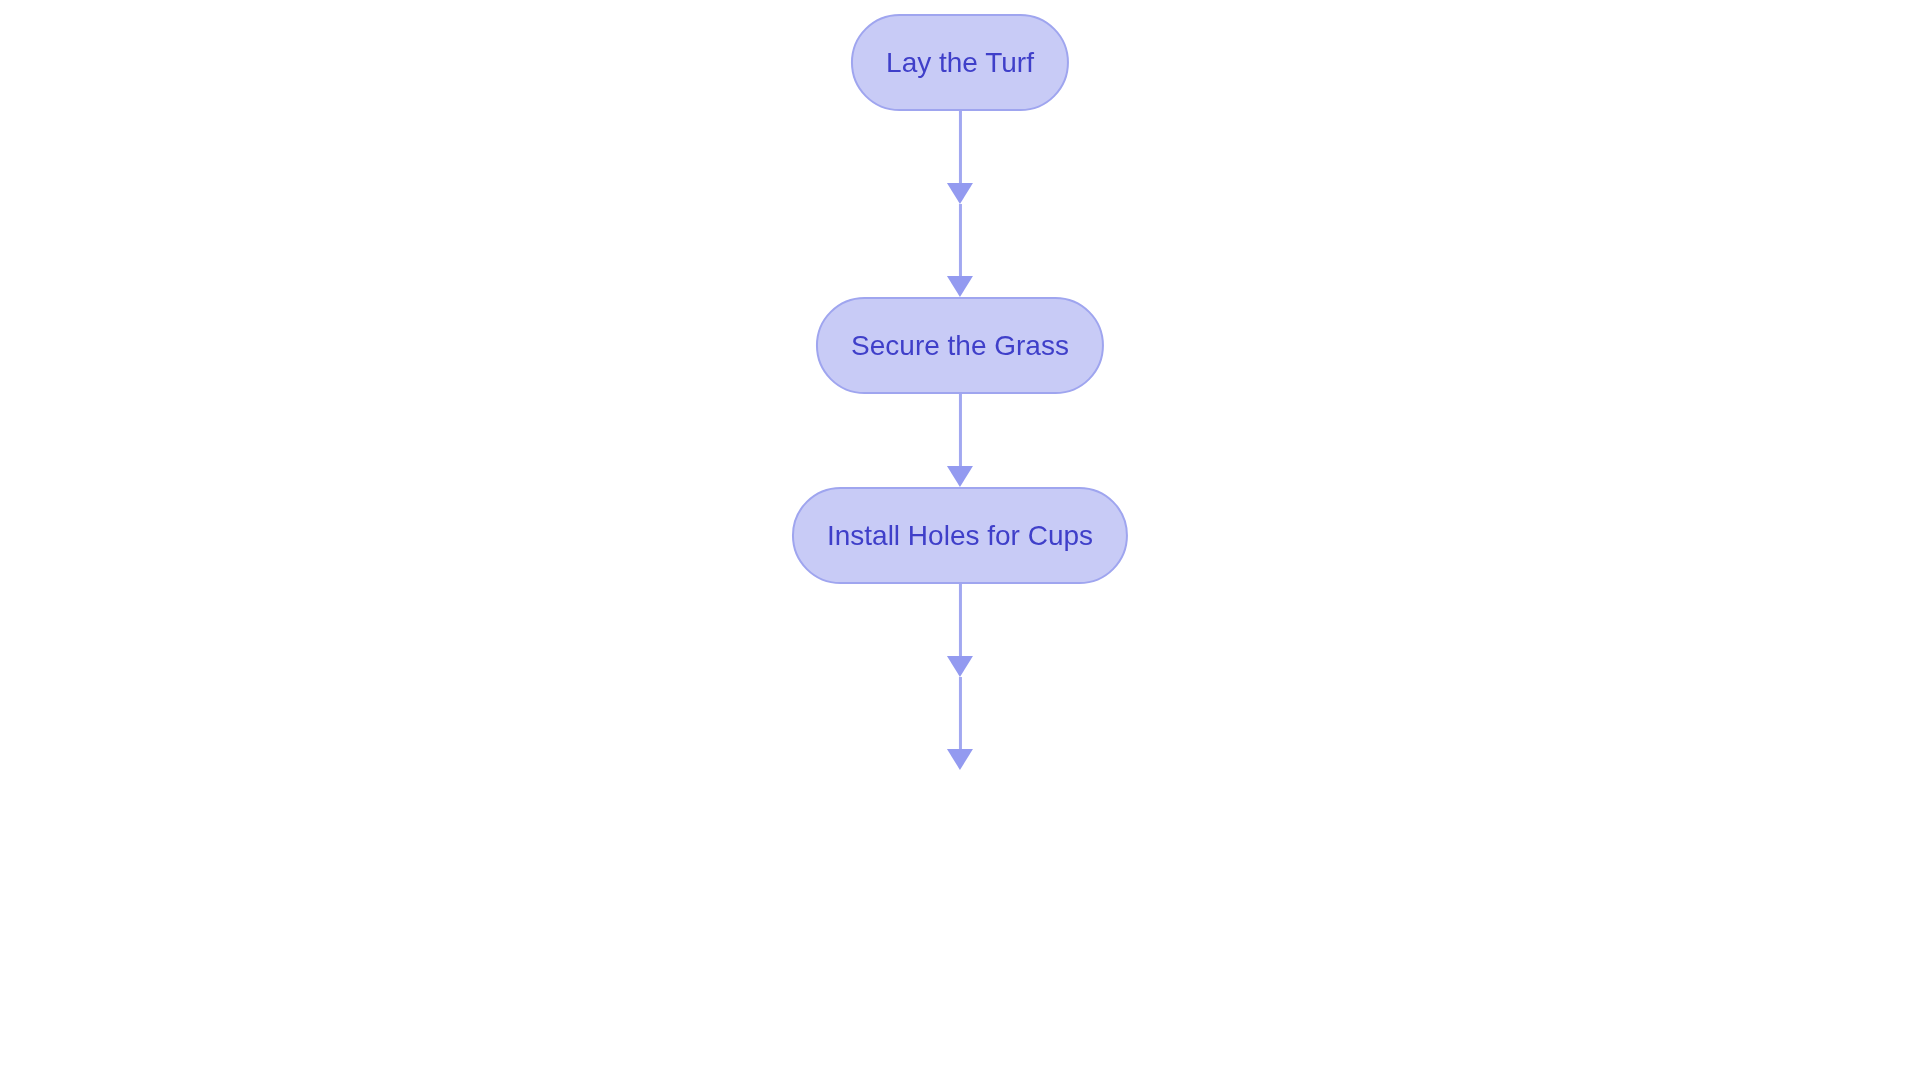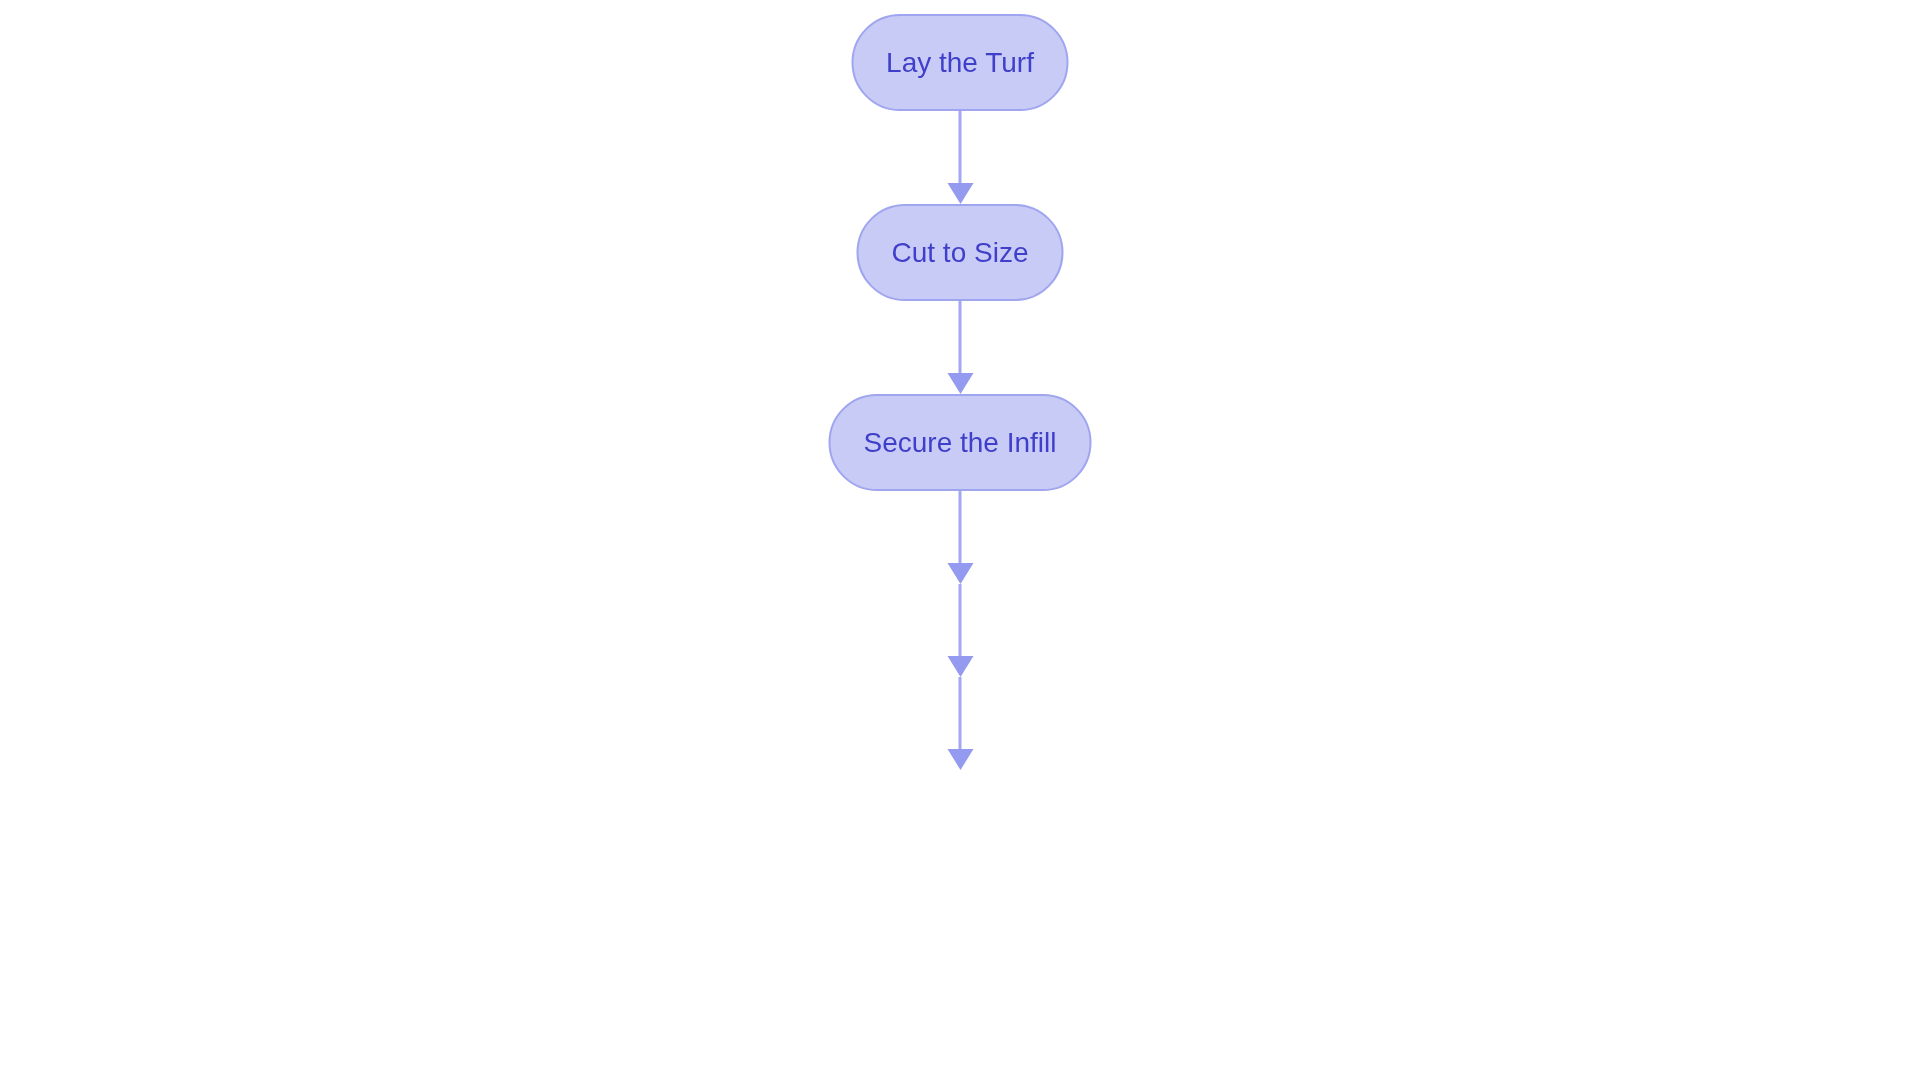--- a/index.html
+++ b/index.html
@@ -75,38 +75,38 @@
 
     <div class="node">
       <span>Lay the Turf</span>
     </div>
 
     <div class="connector">
       <div class="line"></div>
       <div class="head"></div>
     </div>
 
+
+    <div class="connector">
+      <div class="line"></div>
+      <div class="head"></div>
+    </div>
+
     <div class="node">
-      <span>Cut to Size</span>
+      <span>Secure the Grass</span>
     </div>
 
     <div class="connector">
       <div class="line"></div>
       <div class="head"></div>
     </div>
 
     <div class="node">
-      <span>Secure the Infill</span>
+      <span>Install Holes for Cups</span>
     </div>
-
-    <div class="connector">
-      <div class="line"></div>
-      <div class="head"></div>
-    </div>
-
 
     <div class="connector">
       <div class="line"></div>
       <div class="head"></div>
     </div>
 
 
     <div class="connector">
       <div class="line"></div>
       <div class="head"></div>

